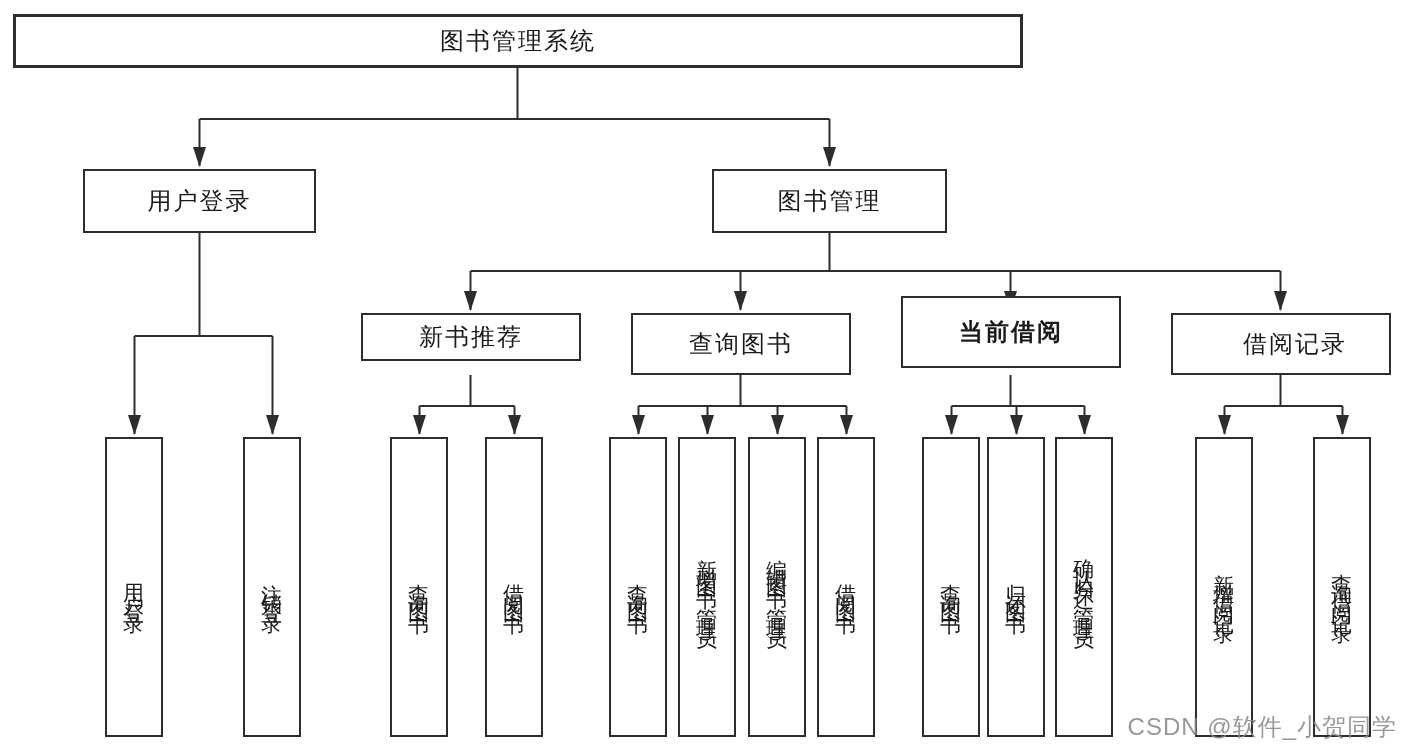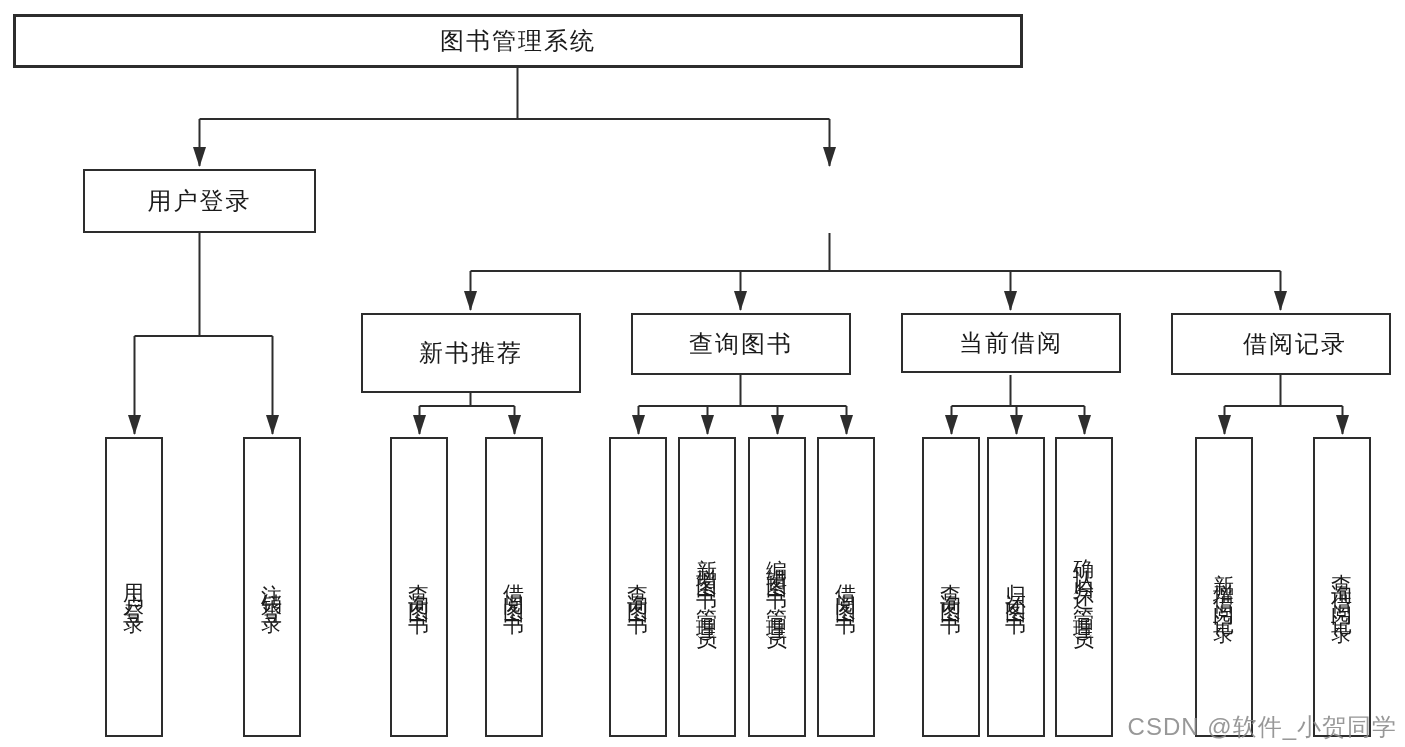--- a/index.html
+++ b/index.html
@@ -93,24 +93,25 @@
 
       <path d="M1280.5 375 V406 M1224.5 406 H1342.5"></path>
       <line x1="1224.5" y1="406" x2="1224.5" y2="434" marker-end="url(#arrow)"></line>
       <line x1="1342.5" y1="406" x2="1342.5" y2="434" marker-end="url(#arrow)"></line>
     </g>
   </svg>
 
   <div class="box root" style="left:13px; top:14px; width:1010px; height:54px;">图书管理系统</div>
 
   <div class="box" style="left:83px; top:169px; width:233px; height:64px;">用户登录</div>
+  <div class="box" style="left:712px; top:169px; width:235px; height:64px;">图书管理</div>
 
-  <div class="box" style="left:361px; top:313px; width:220px; height:80px;">新书推荐</div>
+  <div class="box" style="left:361px; top:313px; width:220px; height:48px;">新书推荐</div>
   <div class="box" style="left:631px; top:313px; width:220px; height:62px;">查询图书</div>
-  <div class="box" style="left:901px; top:313px; width:220px; height:60px;">当前借阅</div>
+  <div class="box" style="left:901px; top:296px; width:220px; height:72px;font-weight:bold;">当前借阅</div>
   <div class="box" style="left:1171px; top:313px; width:220px; height:62px;padding-left:28px;">借阅记录</div>
 
   <div class="box vbox" style="left:105px; top:437px; width:58px; height:300px;">用户登录</div>
   <div class="box vbox" style="left:243px; top:437px; width:58px; height:300px;">注销登录</div>
 
   <div class="box vbox" style="left:390px; top:437px; width:58px; height:300px;">查询图书</div>
   <div class="box vbox" style="left:485px; top:437px; width:58px; height:300px;">借阅图书</div>
 
   <div class="box vbox" style="left:609px; top:437px; width:58px; height:300px;">查询图书</div>
   <div class="box vbox" style="left:678px; top:437px; width:58px; height:300px;">新增图书（管理员）</div>

